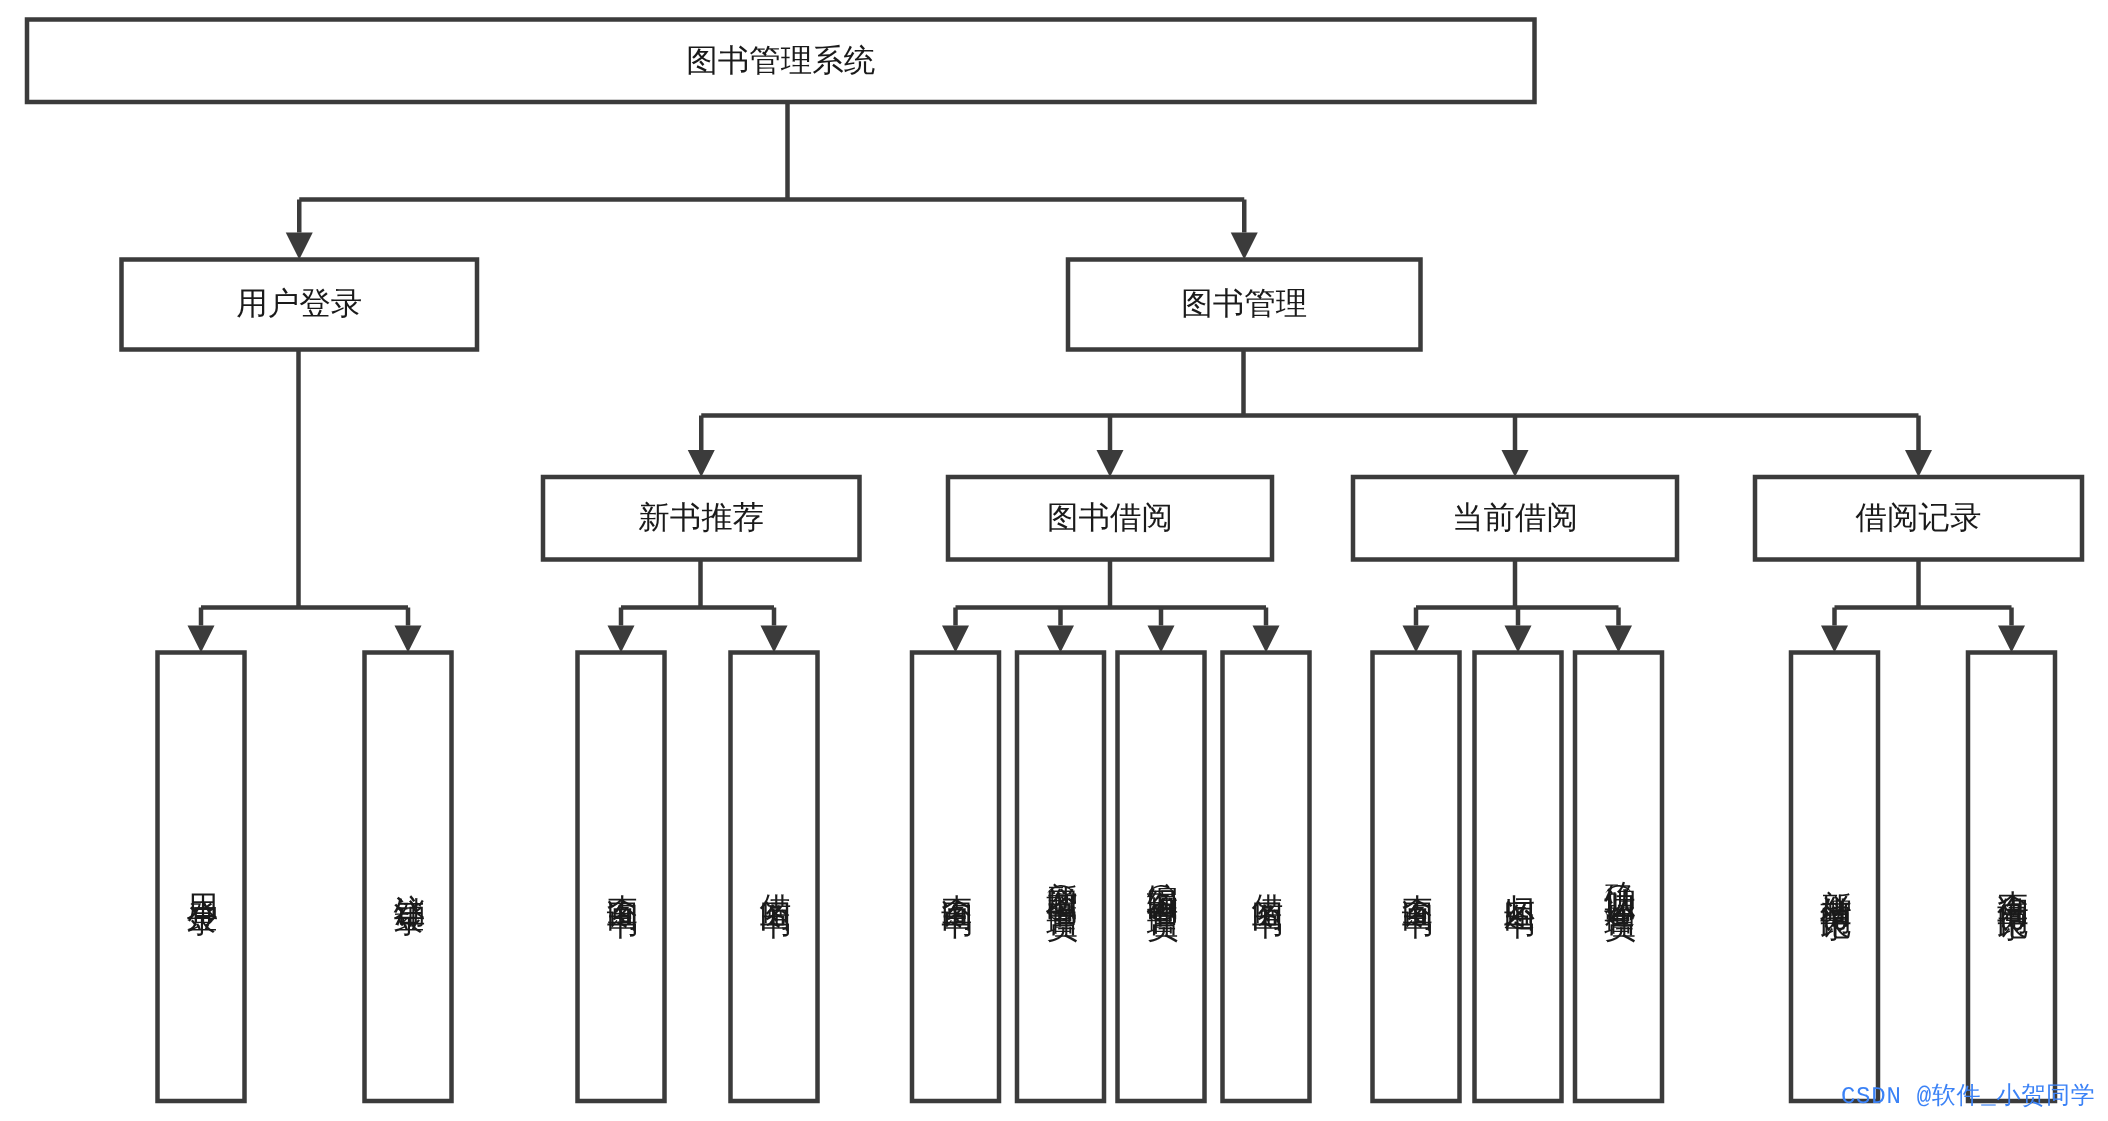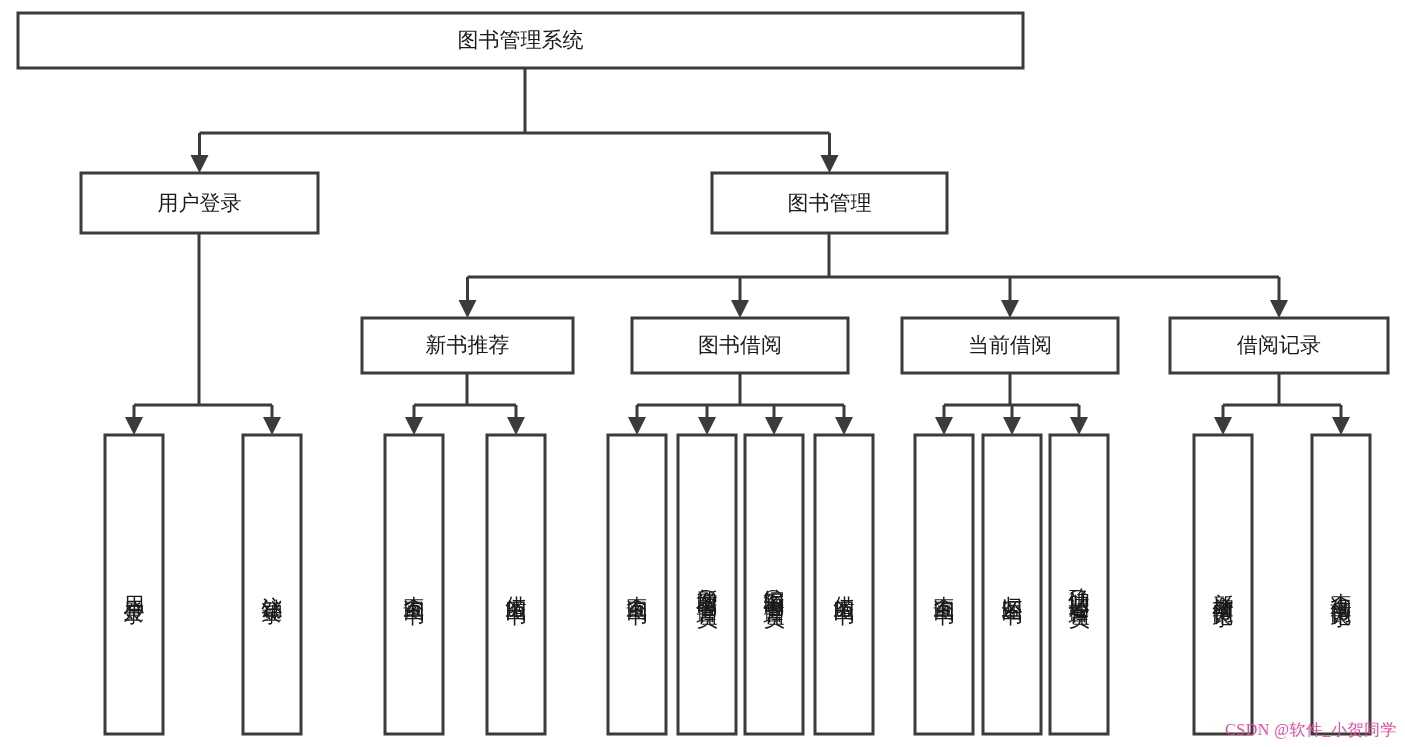--- a/index.html
+++ b/index.html
@@ -21,22 +21,22 @@
     display:flex;align-items:center;justify-content:center;
     writing-mode:vertical-rl;
     text-orientation:upright;
     font-size:21px;line-height:1.15;color:#1a1a1a;
     letter-spacing:3px;
     white-space:nowrap;
     pointer-events:none;
   }
   .watermark{
     position:absolute;right:8px;bottom:6px;
-    font-size:16px;color:#ec4899;
-    font-family:Liberation Serif, serif;
+    font-size:16px;color:#3b82f6;
+    font-family:Liberation Mono, monospace;
     letter-spacing:0.5px;
     user-select:none;
   }
 </style>
 </head>
 <body>
 
 <svg id="diagram" viewBox="0 0 1405 747" xmlns="http://www.w3.org/2000/svg">
   <g id="edges-layer">
       <g>

